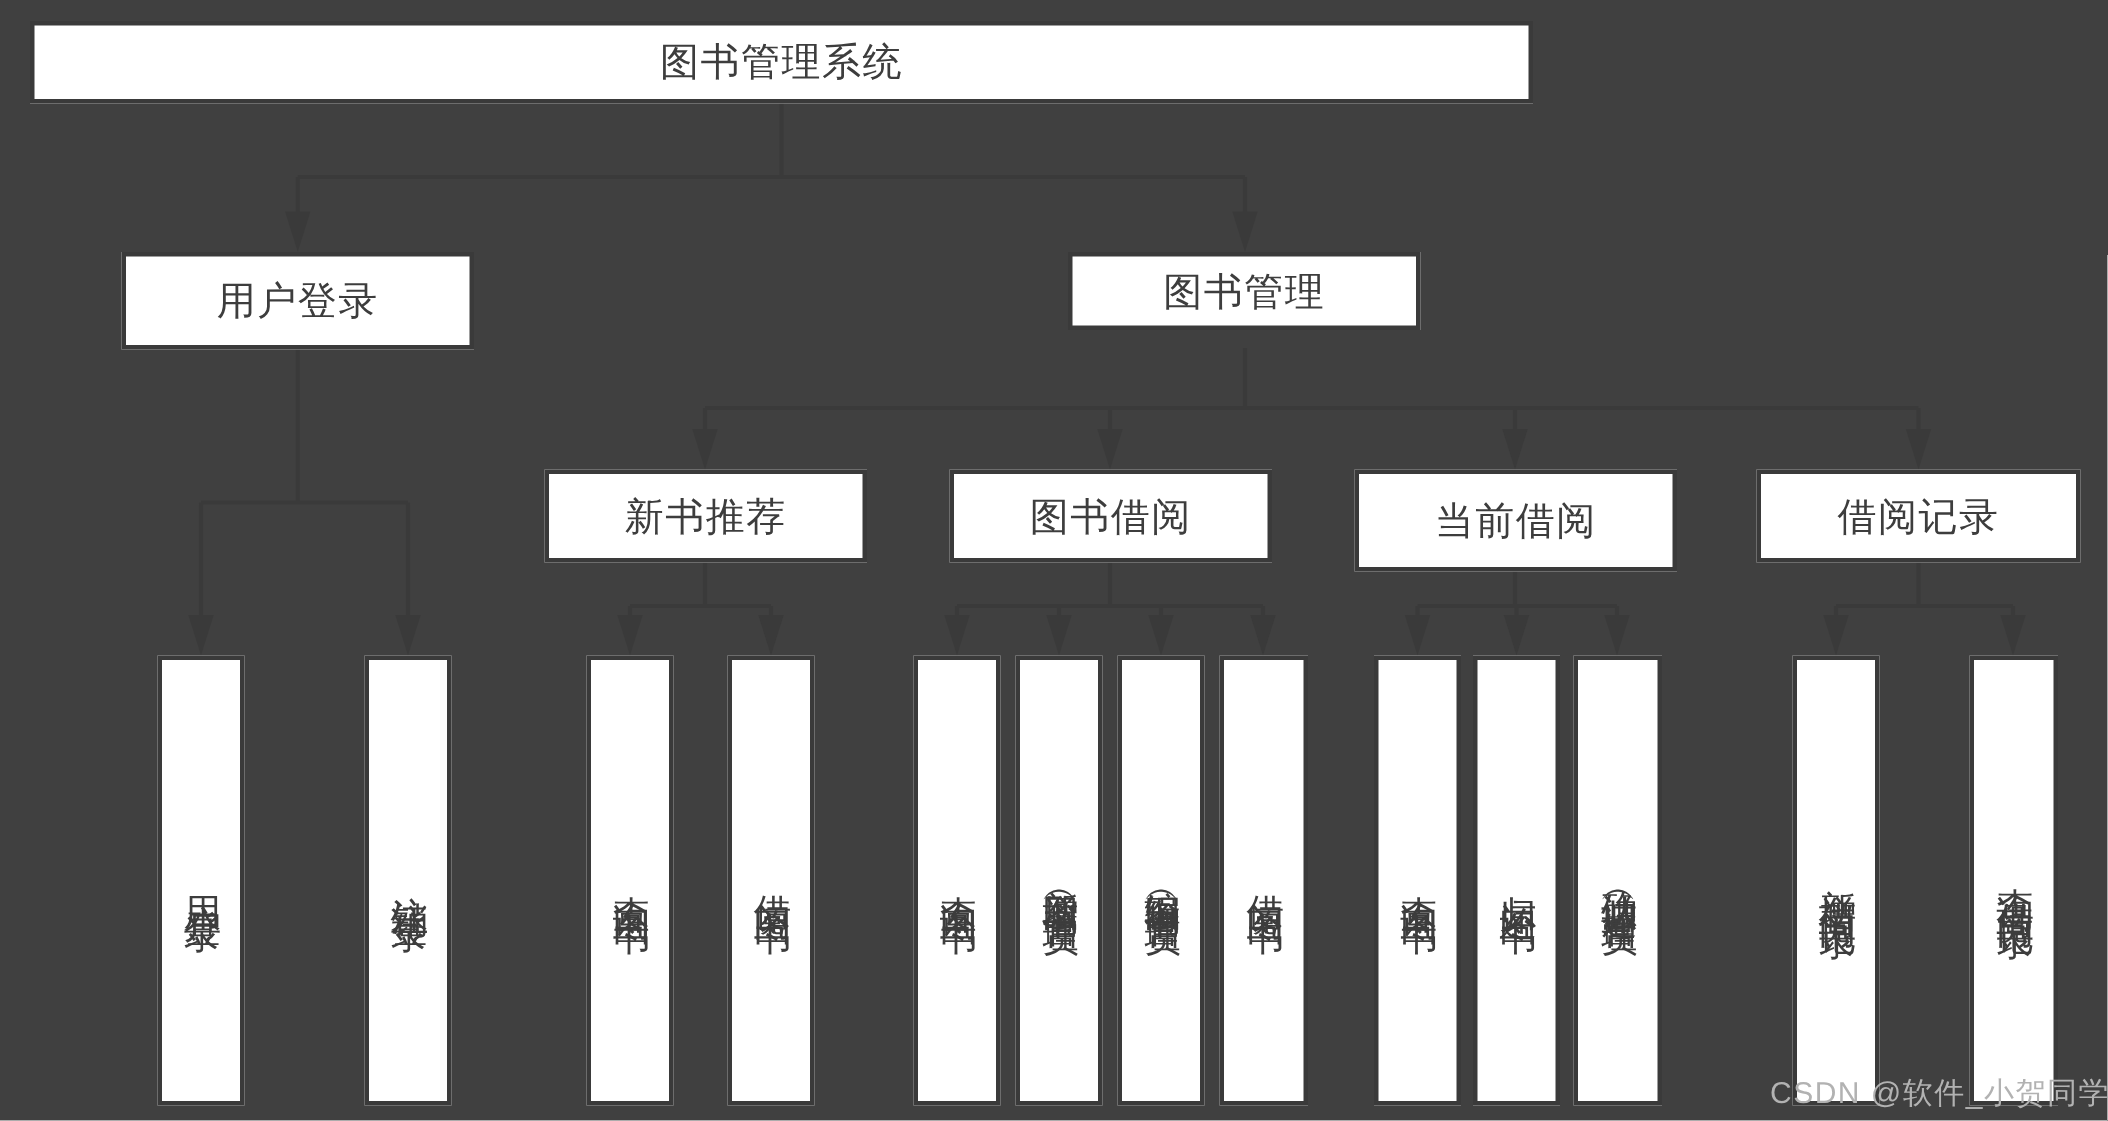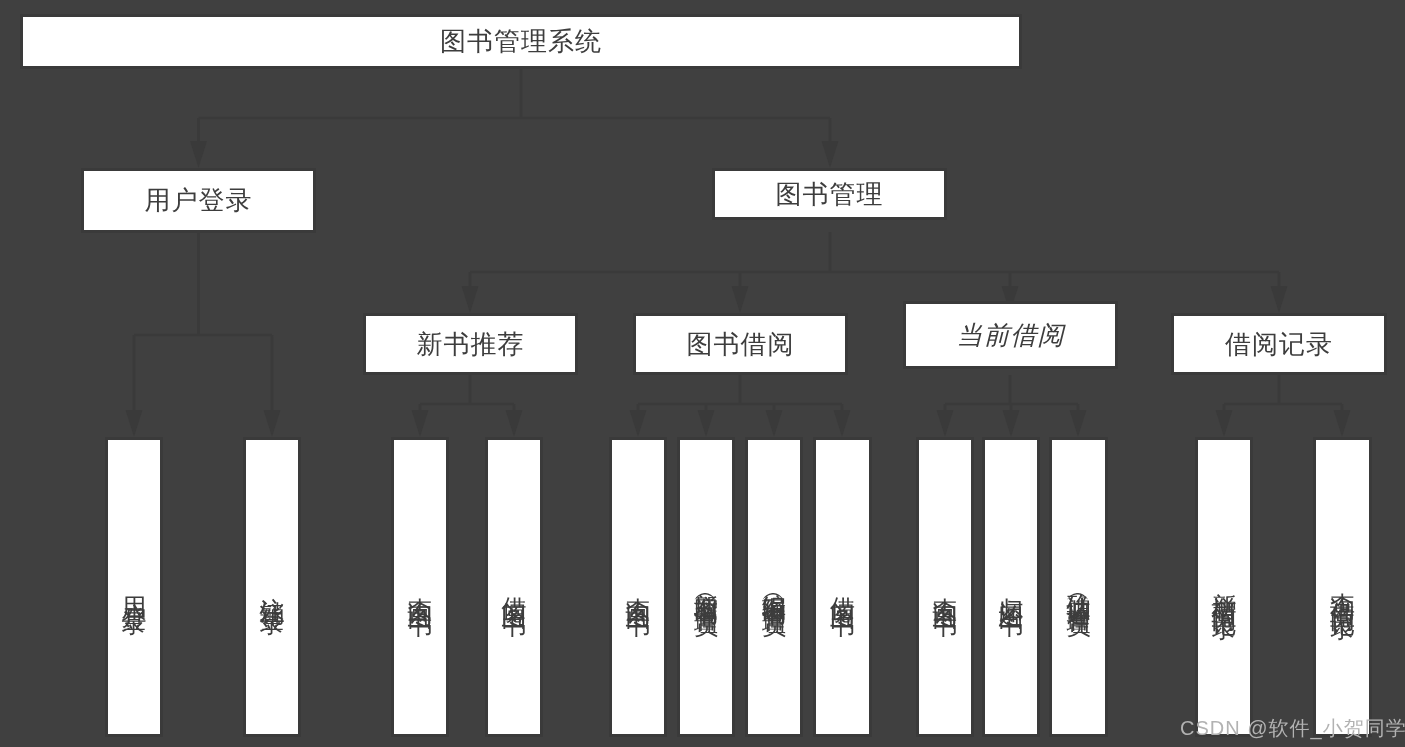--- a/index.html
+++ b/index.html
@@ -110,21 +110,21 @@
     </g>
   </svg>
 
   <div class="node" style="left:20px; top:14px; width:1002px; height:55px;">图书管理系统</div>
 
   <div class="node" style="left:81px; top:168px; width:235px; height:65px;">用户登录</div>
   <div class="node" style="left:712px; top:168px; width:235px; height:52px;">图书管理</div>
 
   <div class="node" style="left:363px; top:313px; width:215px; height:62px;">新书推荐</div>
   <div class="node" style="left:633px; top:313px; width:215px; height:62px;">图书借阅</div>
-  <div class="node" style="left:903px; top:301px; width:215px; height:68px;font-style:italic;">当前借阅</div>
+  <div class="node" style="left:903px; top:313px; width:215px; height:68px;">当前借阅</div>
   <div class="node" style="left:1171px; top:313px; width:216px; height:62px;">借阅记录</div>
 
   <div class="leaf" style="left:105px; top:437px; width:58px; height:300px;">
     <span>用户登录</span>
   </div>
   <div class="leaf" style="left:243px; top:437px; width:58px; height:300px;">
     <span>注销登录</span>
   </div>
 
   <div class="leaf" style="left:391px; top:437px; width:58px; height:300px;">

